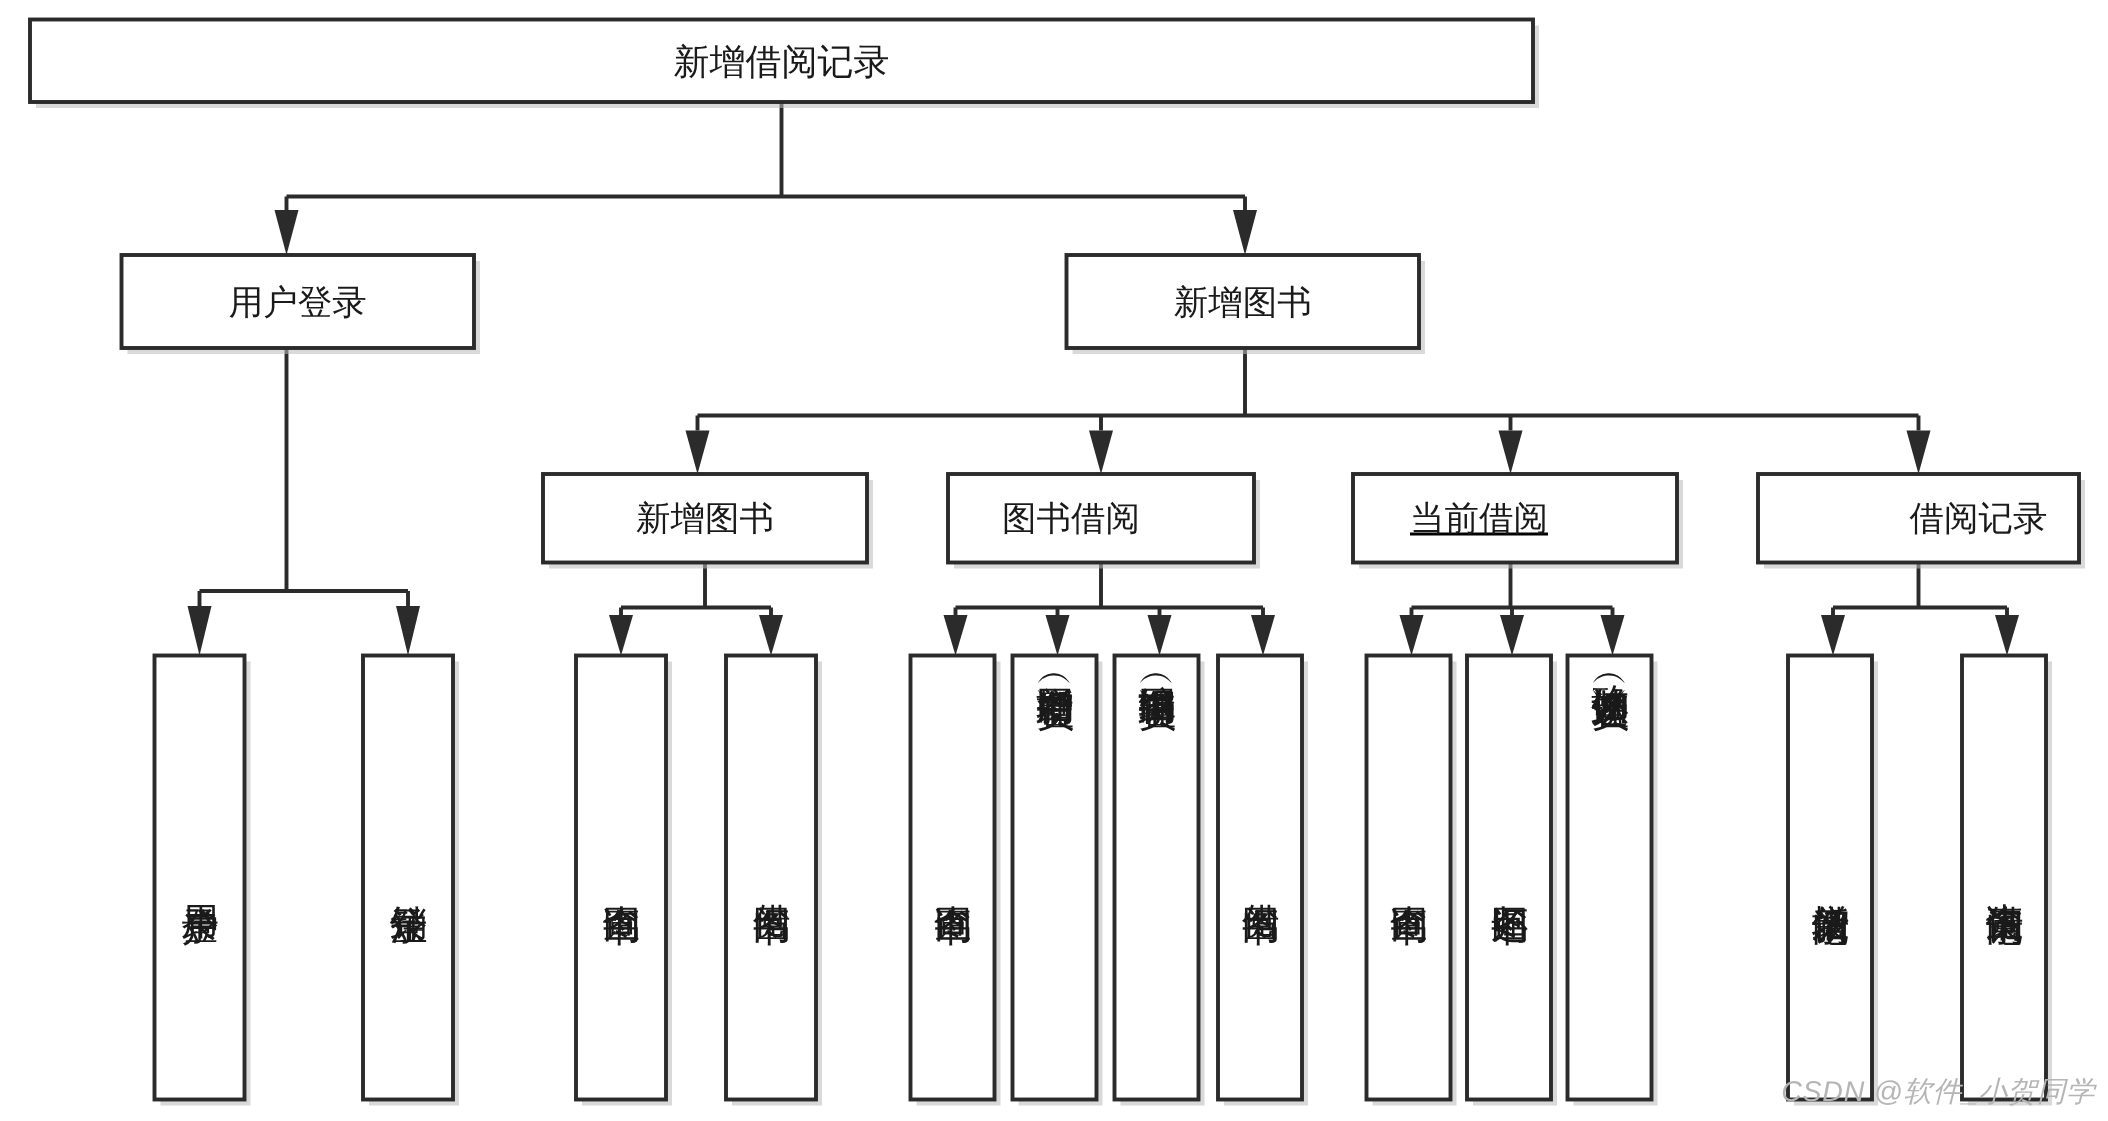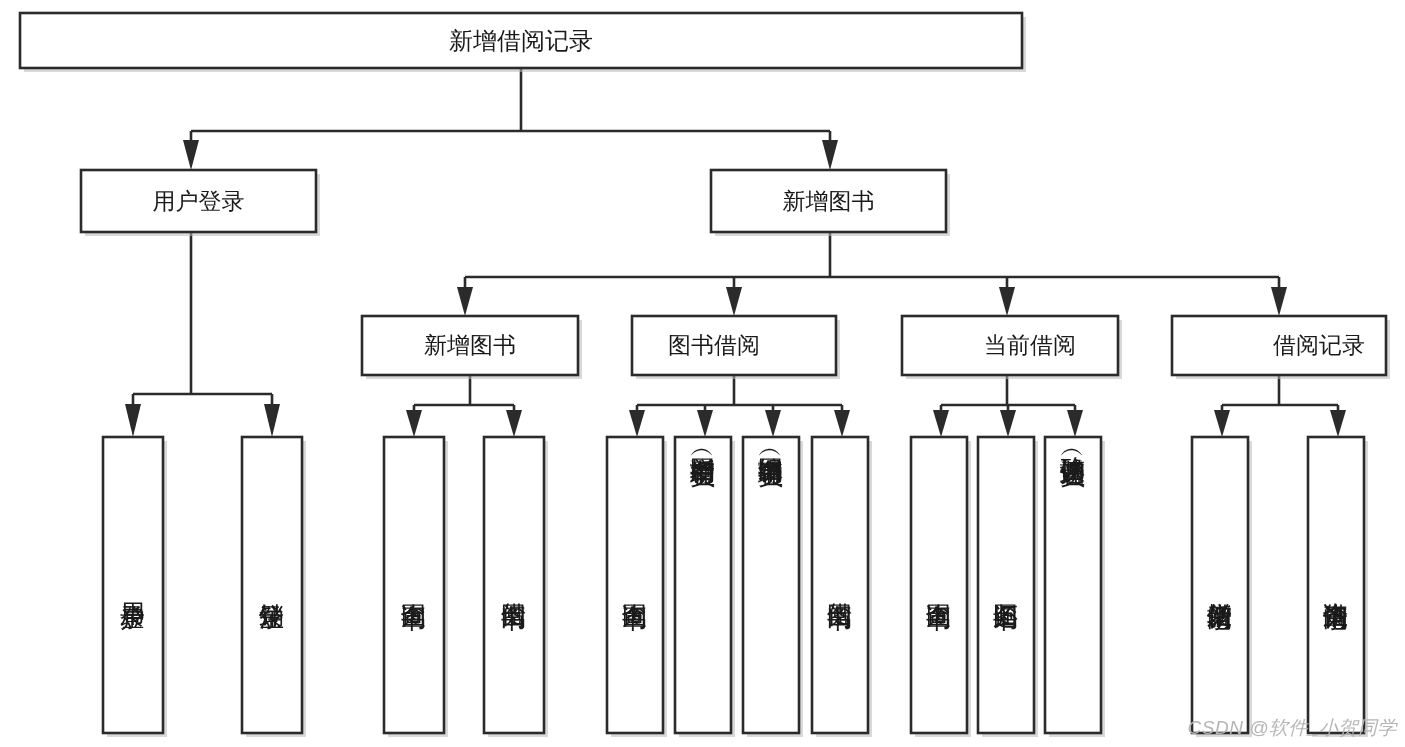--- a/index.html
+++ b/index.html
@@ -269,21 +269,21 @@
   <div class="hlabel-holder" style="left:711px; top:170px; width:235px; height:62px;">
     <span class="hlabel-text">新增图书</span>
   </div>
 
   <div class="hlabel-holder" style="left:362px; top:316px; width:216px; height:59px;">
     <span class="hlabel-text">新增图书</span>
   </div>
   <div class="hlabel-holder" style="left:632px; top:316px; width:164px; height:59px;">
     <span class="hlabel-text">图书借阅</span>
   </div>
-  <div class="hlabel-holder" style="left:908px; top:316px; width:244px; height:59px;">
+  <div class="hlabel-holder" style="left:864px; top:316px; width:244px; height:59px;text-decoration:underline;">
     <span class="hlabel-text">当前借阅</span>
   </div>
   <div class="hlabel-holder" style="left:1172px; top:316px; width:214px; height:59px;margin-left:40px;">
     <span class="hlabel-text">借阅记录</span>
   </div>
 
   <div class="vlabel-holder" style="left:103px; top:437px; width:60px; height:296px;">
     <span class="vlabel-text">用户登录</span>
   </div>
   <div class="vlabel-holder" style="left:242px; top:437px; width:60px; height:296px;">

